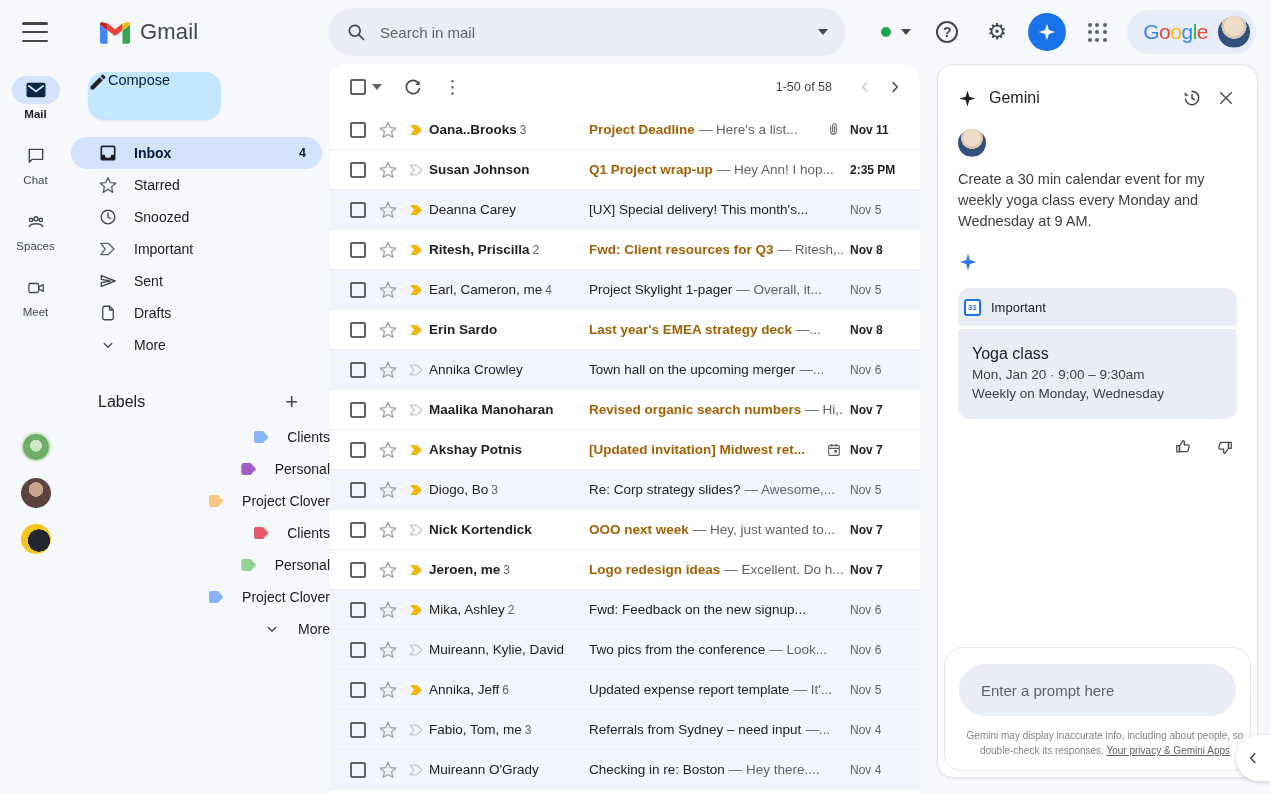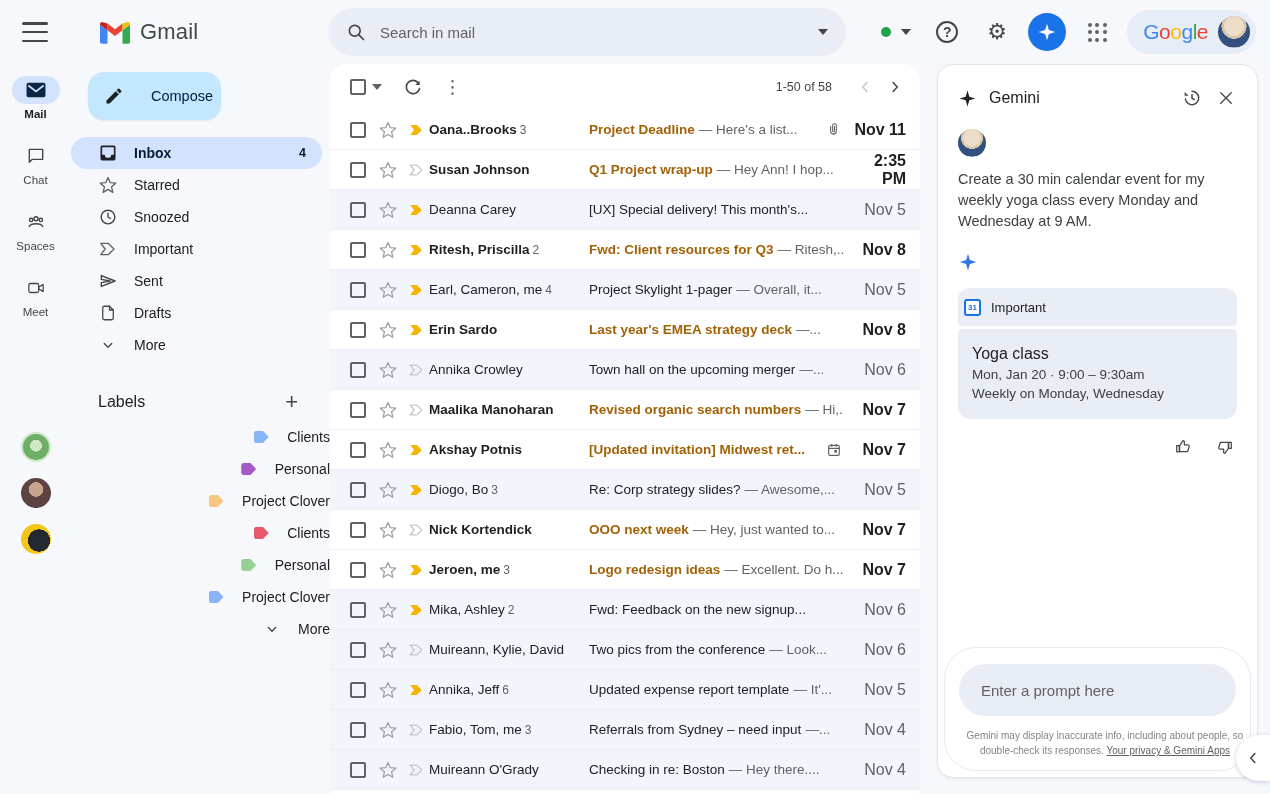--- a/index.html
+++ b/index.html
@@ -43,21 +43,21 @@
   #gemini-button { width:38px; height:38px; border-radius:50%; background:#1a73e8; display:flex; align-items:center; justify-content:center; }
   .apps-grid { display:grid; grid-template-columns:repeat(3,4px); grid-template-rows:repeat(3,4px); gap:3.5px; }
   .apps-grid i { width:4px; height:4px; border-radius:50%; background:#5f6368; }
   #google-chip { height:44px; background:#e7edf6; border-radius:22px; display:flex; align-items:center; gap:10px; padding:0 6px 0 16px; cursor:pointer; }
   #google-wordmark { font-size:21px; font-weight:500; letter-spacing:-.5px; }
   #user-avatar { width:32px; height:32px; border-radius:50%;
     background:radial-gradient(circle at 50% 32%, #ecdcc8 0 36%, #d9c4ae 37% 46%, #32517e 47% 78%, #c2c8d2 79%); }
 
   
   #sidebar { position:absolute; left:71px; top:64px; width:259px; bottom:0; }
-  #compose-button { margin:8px 0 0 17px; width:133px; height:48px; background:#c2e7ff; border-radius:16px; display:flex; align-items:center; gap:27px; padding-left:16px; cursor:pointer; box-shadow:0 1px 2px rgba(0,0,0,.08); }
+  #compose-button { margin:8px 0 0 17px; width:133px; height:48px; background:#c2e7ff; border-radius:16px; display:flex; gap:0; cursor:pointer; box-shadow:0 1px 2px rgba(0,0,0,.08); }
   #compose-button .lbl { font-size:14.5px; font-weight:500; color:#001d35; }
   .nav { margin-top:17px; }
   .nav-item { height:32px; display:flex; align-items:center; gap:16px; padding:0 16px 0 27px; margin-right:8px; border-radius:16px; cursor:pointer; font-size:14px; color:#202124; }
   .nav-item .nav-label { flex:1; }
   .nav-item.selected { background:#d3e3fd; font-weight:700; color:#001d35; }
   .nav-item.selected .nav-count { font-weight:700; font-size:12.5px; }
   .nav-icon { width:20px; display:flex; justify-content:center; }
   .nav-count { font-size:12.5px; }
   #labels-header { margin:30px 16px 8px 27px; display:flex; align-items:center; }
   #labels-title { flex:1; font-size:16px; color:#202124; }
@@ -81,21 +81,21 @@
   .email-row.read { background:#f2f6fc; }
   .row-star { margin-left:12px; cursor:pointer; }
   .row-marker { margin-left:10px; cursor:pointer; }
   .row-sender { width:152px; margin-left:4px; font-size:13.5px; white-space:nowrap; overflow:hidden; flex-shrink:0; }
   .email-row.unread .row-sender .sname { font-weight:700; color:#1f1f1f; }
   .row-sender .scount { font-size:12px; color:#5f6368; margin-left:3px; }
   .row-subject { flex:1; font-size:13.5px; white-space:nowrap; overflow:hidden; margin-left:8px; color:#202124; }
   .email-row.unread .row-subject .subj { font-weight:700; color:#a16207; }
   .row-subject .snip { color:#5f6368; margin-left:4px; }
   .row-trailing { margin:0 2px 0 6px; }
-  .row-date { width:56px; text-align:right; font-size:16px; color:#5f6368; flex-shrink:0; margin-left:6px; }
+  .row-date { width:56px; font-size:12px; color:#5f6368; flex-shrink:0; margin-left:6px; }
   .email-row.unread .row-date { color:#1f1f1f; font-weight:700; }
 
   
   #gemini-panel { position:absolute; left:937px; top:64px; width:321px; height:714px; background:#fff; border:1px solid #e2e5ec; border-radius:16px; box-shadow:0 1px 3px rgba(60,64,67,.08); }
   #gemini-header { display:flex; align-items:center; padding:16px 14px 10px 20px; }
   #gemini-title { flex:1; font-size:16px; font-weight:500; color:#202124; margin-left:12px; }
   .gp-icon-btn { width:34px; height:34px; border-radius:50%; display:flex; align-items:center; justify-content:center; cursor:pointer; }
   #gemini-body { padding:4px 20px 0 20px; }
   #gp-user-avatar { width:28px; height:28px; border-radius:50%;
     background:radial-gradient(circle at 50% 32%, #ecdcc8 0 36%, #d9c4ae 37% 46%, #32517e 47% 78%, #c2c8d2 79%); }
@@ -104,21 +104,21 @@
   #gemini-response { font-size:14.5px; line-height:1.45; color:#3c4043; }
   #calendar-card { margin-top:16px; }
   #calendar-card-header { background:#e9eef6; border-radius:12px 12px 4px 4px; height:38px; display:flex; align-items:center; gap:10px; padding:0 6px; }
   #calendar-card-header .app-name { font-size:13px; color:#202124; }
   #calendar-card-body { margin-top:3px; background:#e9eef6; border-radius:4px 4px 12px 12px; padding:16px 14px 18px 14px; }
   #event-title { font-size:16px; font-weight:500; color:#202124; }
   #event-time, #event-recurrence { font-size:13.5px; color:#3c4043; margin-top:4px; }
   .cal-chip { width:17px; height:17px; background:#fff; border:2px solid #1a73e8; border-radius:3px; display:flex; align-items:center; justify-content:center; font-size:8px; font-weight:700; color:#1a73e8; }
   #feedback-row { display:flex; justify-content:flex-end; gap:22px; margin-top:18px; padding-right:2px; }
   .thumb-btn { cursor:pointer; }
-  #gp-input-card { position:absolute; left:6px; right:6px; bottom:6px; background:#fff; border:1px solid #e6e9f0; border-radius:32px; padding:16px 14px 12px 14px; }
+  #gp-input-card { position:absolute; left:6px; right:6px; bottom:6px; background:#fff; border:1px solid #e6e9f0; border-radius:18px; padding:16px 14px 12px 14px; }
   #prompt-input { width:100%; height:52px; background:#e9eef6; border:none; outline:none; border-radius:26px; padding:0 22px; font-size:15px; color:#202124; font-family:"Liberation Sans",sans-serif; }
   #prompt-input::placeholder { color:#5f6368; }
   #gp-disclaimer { margin:12px auto 0 auto; width:292px; text-align:center; font-size:10px; line-height:1.5; color:#80868b; }
   #gp-disclaimer .dlink { color:#5f6368; text-decoration:underline; cursor:pointer; }
 
   #collapse-tab { position:absolute; right:0; top:735px; width:34px; height:46px; background:#fff; border-radius:23px 0 0 23px; box-shadow:0 1px 4px rgba(60,64,67,.25); display:flex; align-items:center; justify-content:center; cursor:pointer; z-index:5; }
 </style>
 </head>
 <body>
 

